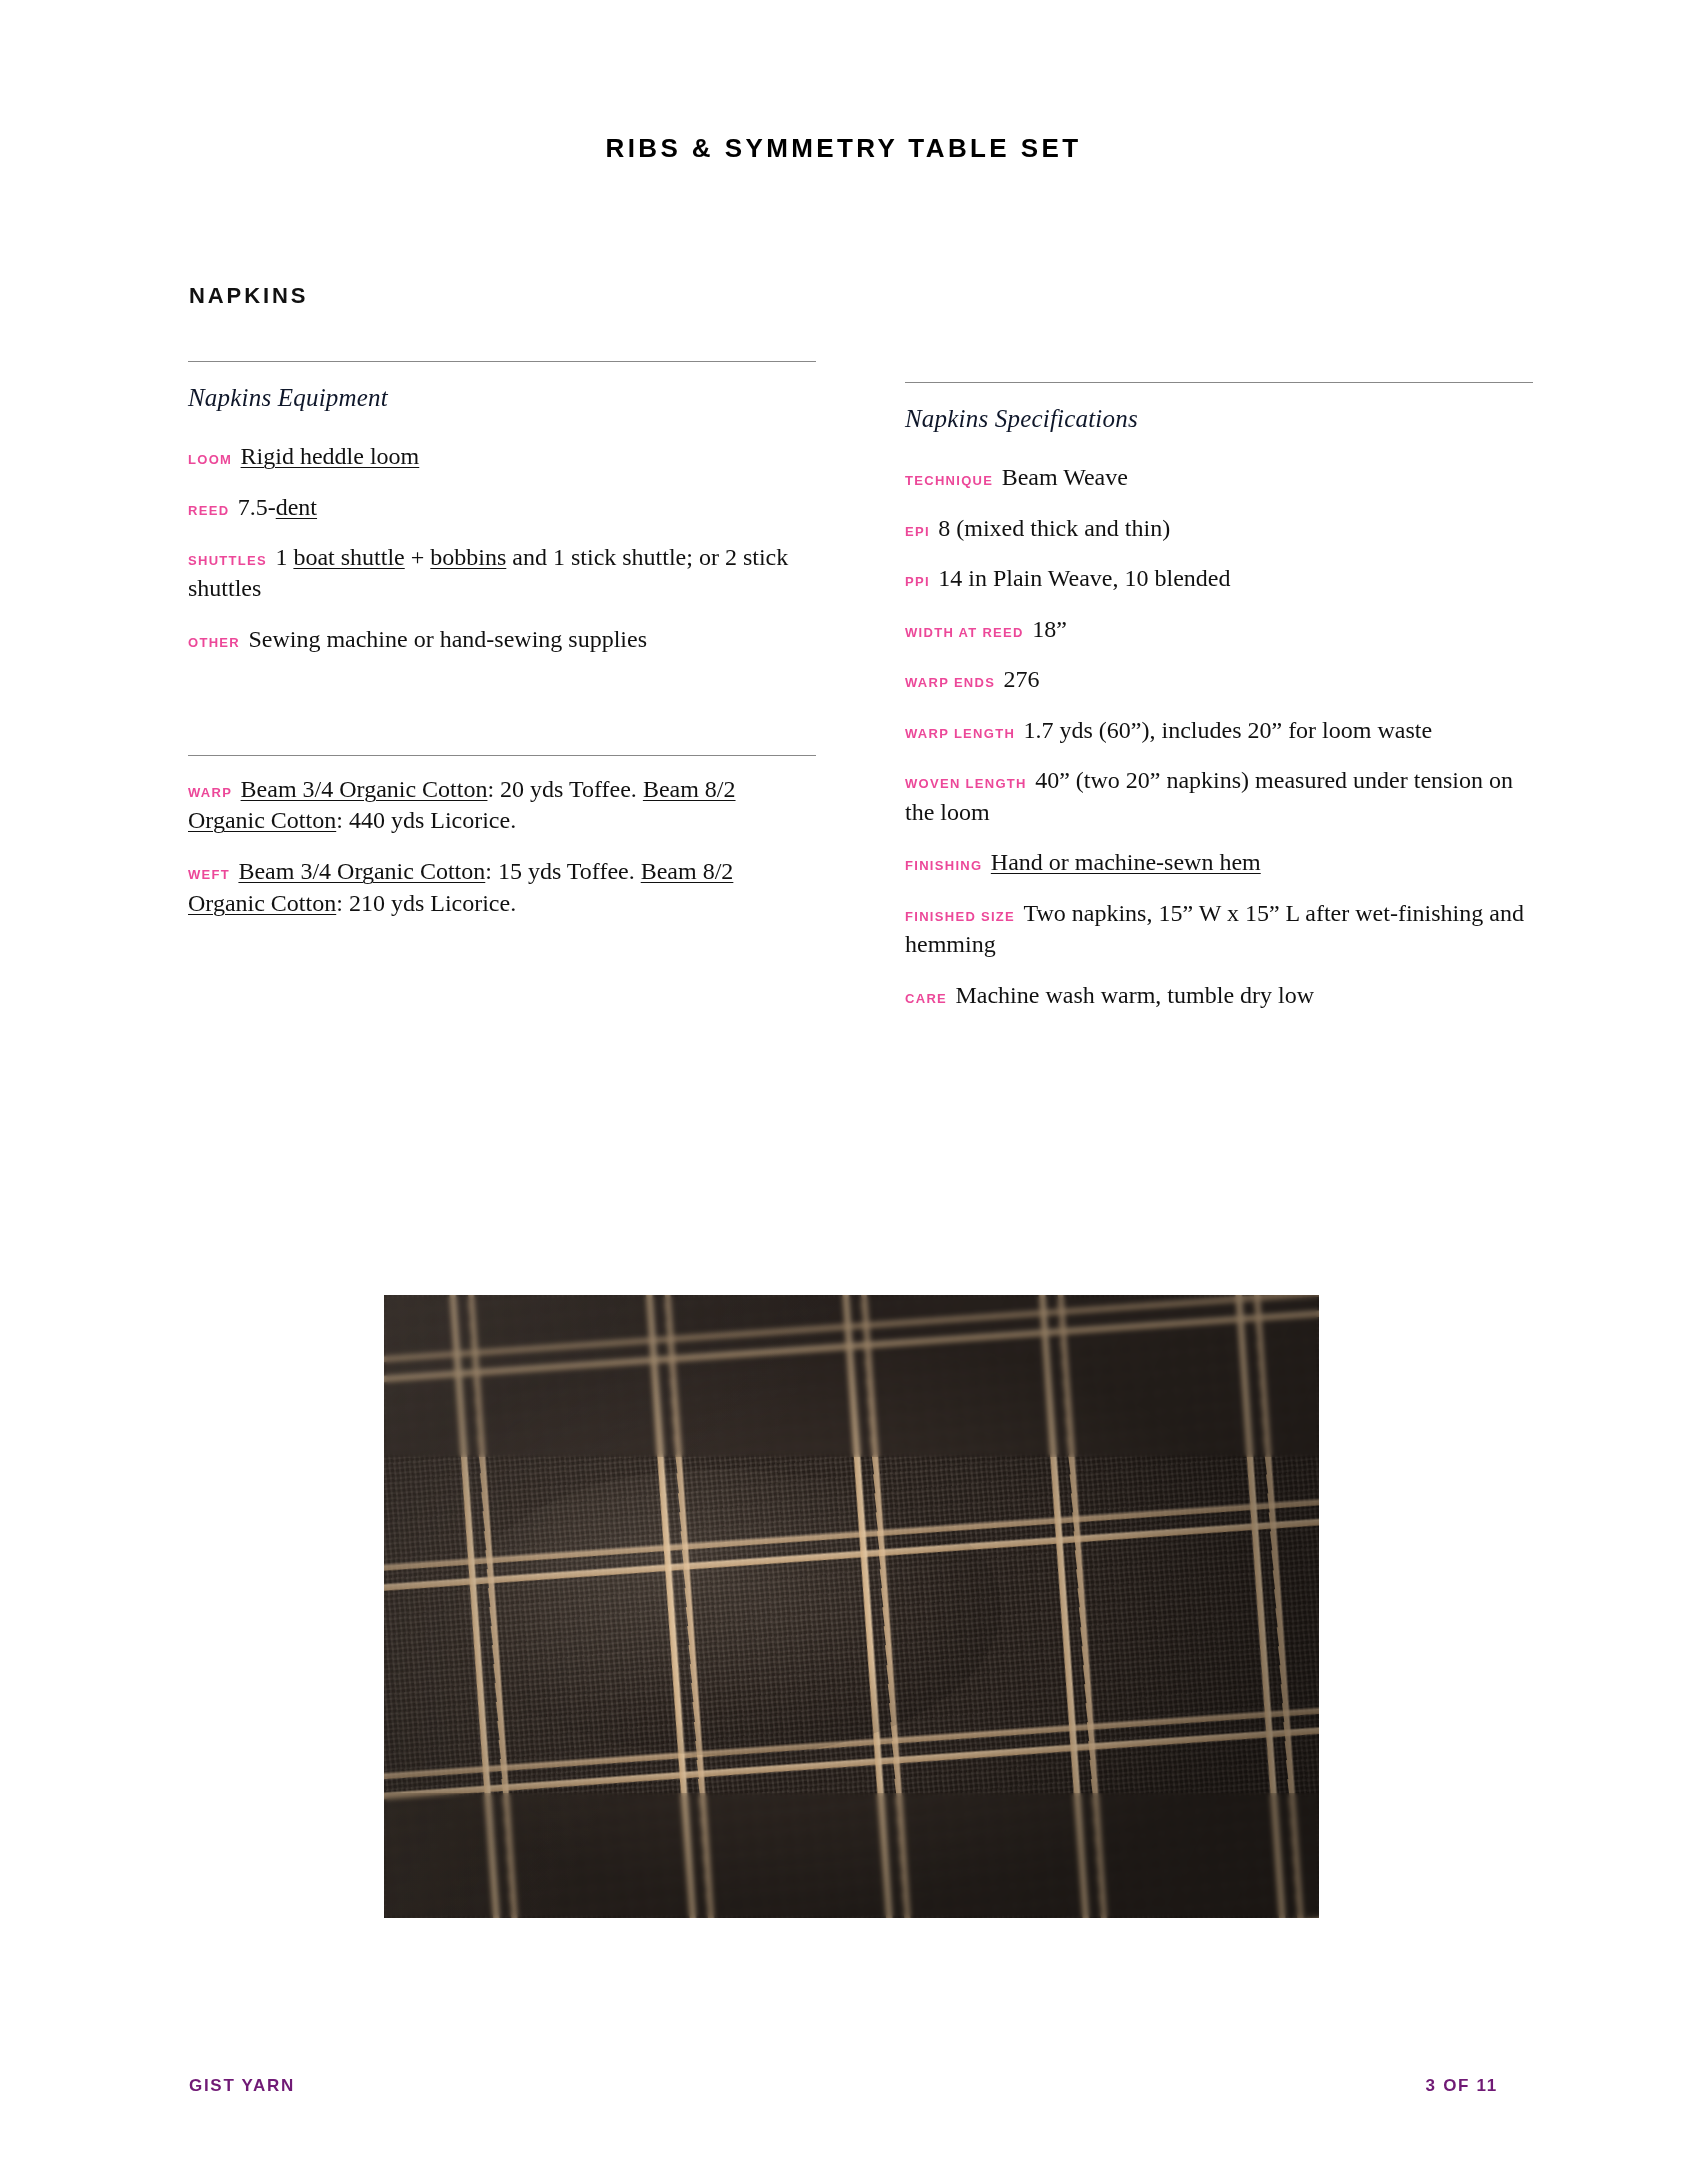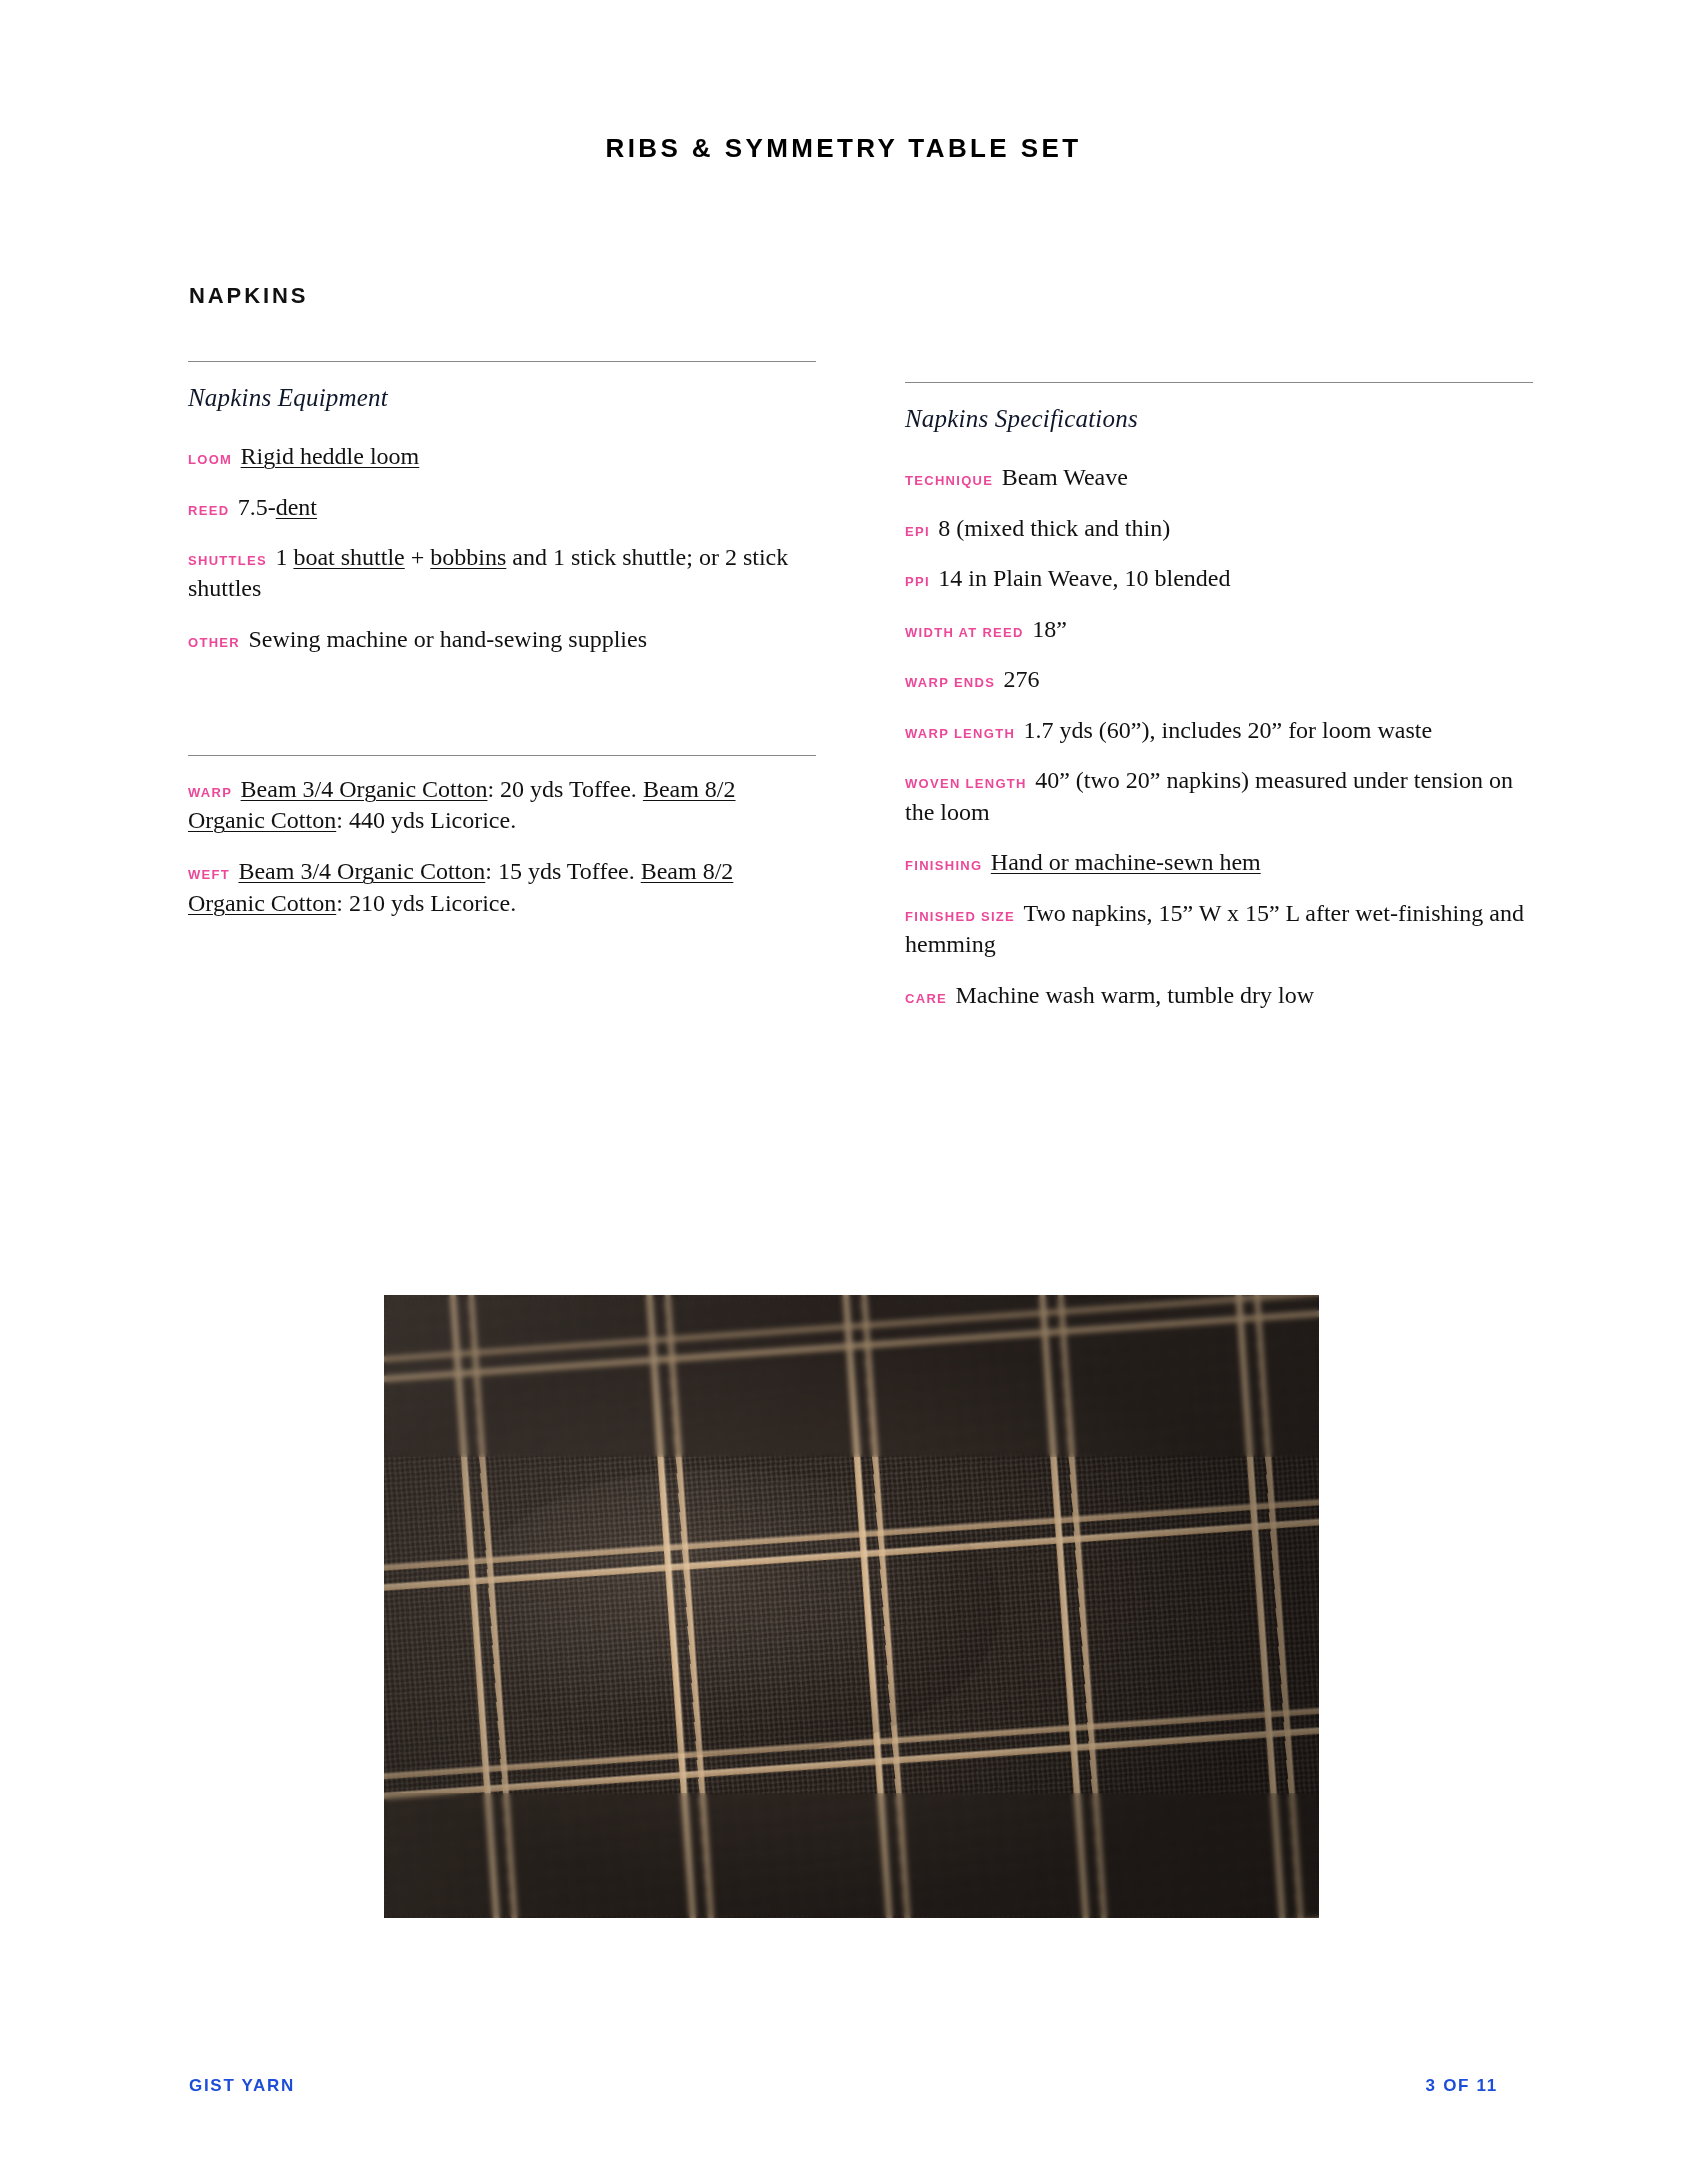--- a/index.html
+++ b/index.html
@@ -215,21 +215,21 @@
     left: 189px;
     right: 189px;
     top: 2076px;
     display: flex;
     justify-content: space-between;
     align-items: baseline;
     font-family: "Liberation Sans", sans-serif;
     font-weight: 700;
     font-size: 17px;
     letter-spacing: 1.7px;
-    color: #1d4ed8;
+    color: #701a75;
   }
 </style>
 </head>
 <body>
 
 <div class="page">
 
   <div class="running-head">RIBS &amp; SYMMETRY TABLE SET</div>
 
   <div class="section-title">NAPKINS</div>

